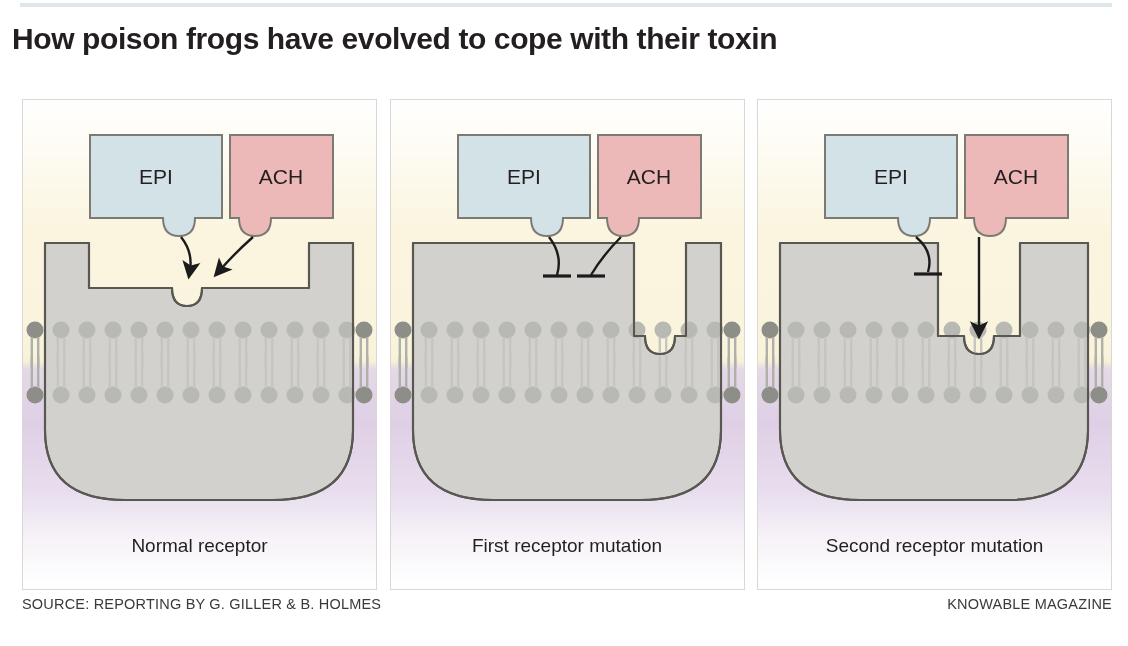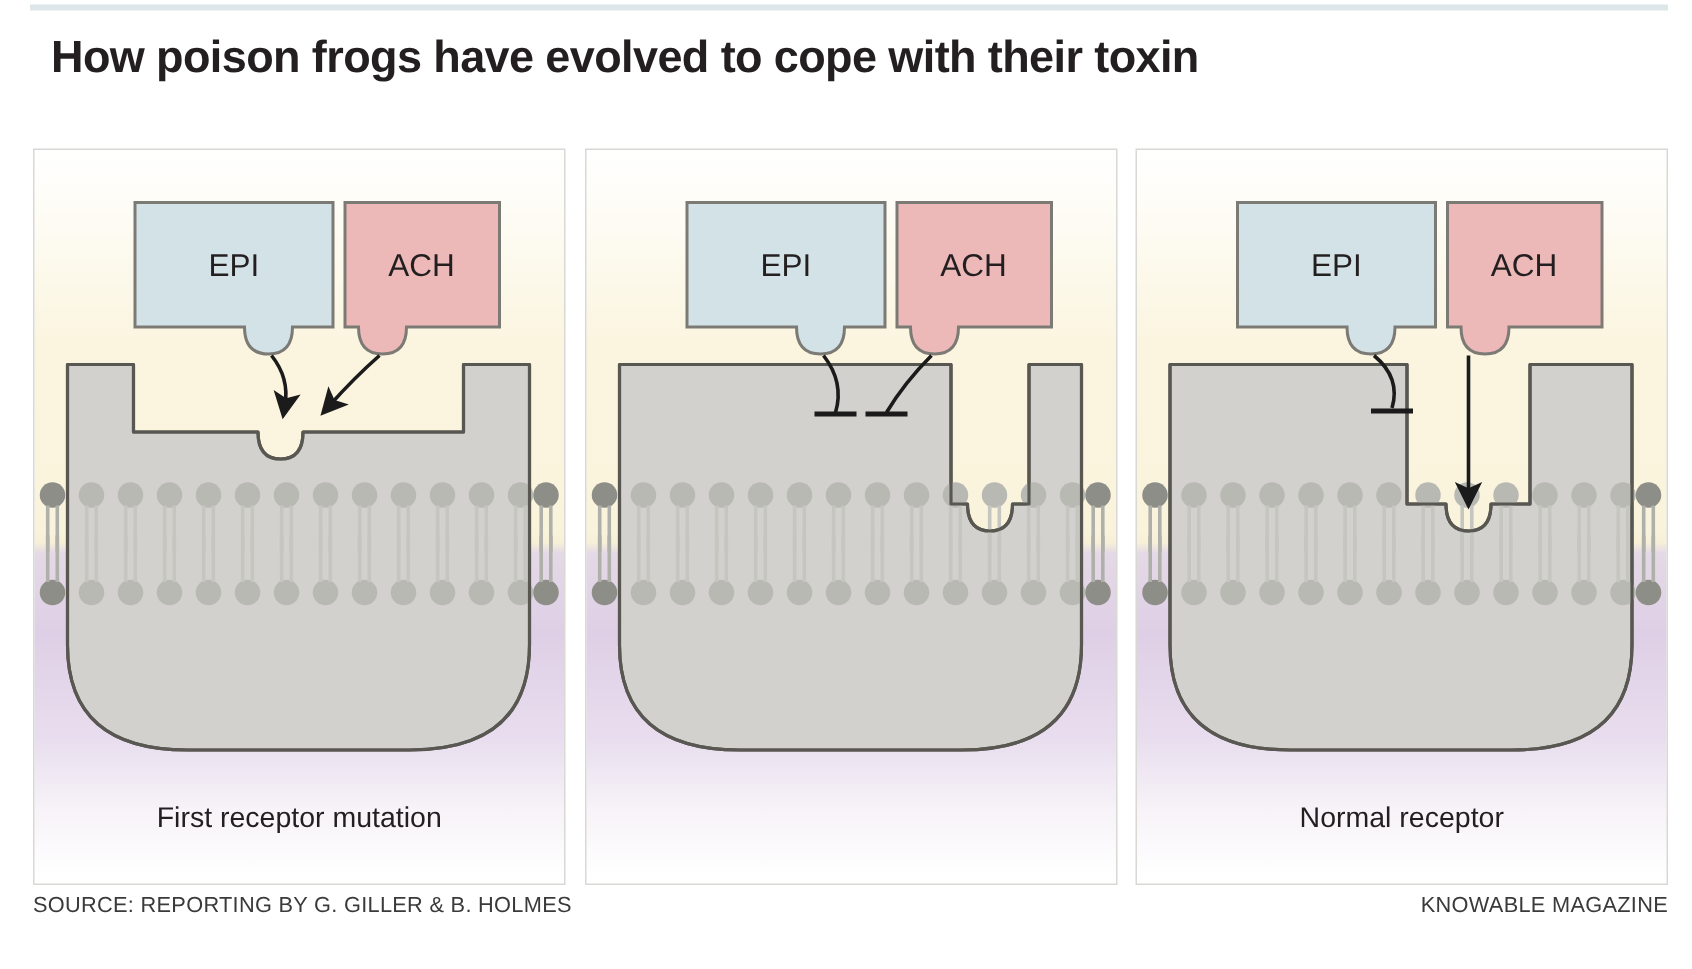--- a/index.html
+++ b/index.html
@@ -8,21 +8,21 @@
     background:#ffffff;
     font-family:"Liberation Sans", sans-serif;
     overflow:hidden;
     position:relative;
   }
   #topbar{
     position:absolute;left:20px;top:3px;width:1092px;height:4px;
     background:#dde6e9;
   }
   #title{
-    position:absolute;left:34px;top:22px;width:1090px;
+    position:absolute;left:12px;top:22px;width:1090px;
     font-size:30px;font-weight:bold;color:#231f20;
     letter-spacing:-0.4px;
     white-space:nowrap;
   }
   #panels{
     position:absolute;left:22px;top:99px;width:1090px;height:423px;
     display:flex;justify-content:space-between;
   }
   .panel{
     position:relative;width:355px;height:491px;
@@ -531,20 +531,21 @@
         <path d="M158,137 Q176,152 170,172" fill="none" stroke="#1b1b1b" stroke-width="2.4"></path>
         <path d="M156,174 L184,174" stroke="#1b1b1b" stroke-width="3.2"></path>
       </g>
 
       <path d="M221,137 L221,230" fill="none" stroke="#1b1b1b" stroke-width="2.4" marker-end="url(#ah3)"></path>
     </svg>
   </div>
 </div>
 
 <div id="captions">
+  <div class="caption">Normal receptor</div>
   <div class="caption">First receptor mutation</div>
-  <div class="caption">Normal receptor</div>
+  <div class="caption">Second receptor mutation</div>
 </div>
 
 <div id="footer">
   <div>SOURCE: REPORTING BY G. GILLER &amp; B. HOLMES</div>
   <div>KNOWABLE MAGAZINE</div>
 </div>
 
 </body></html>

